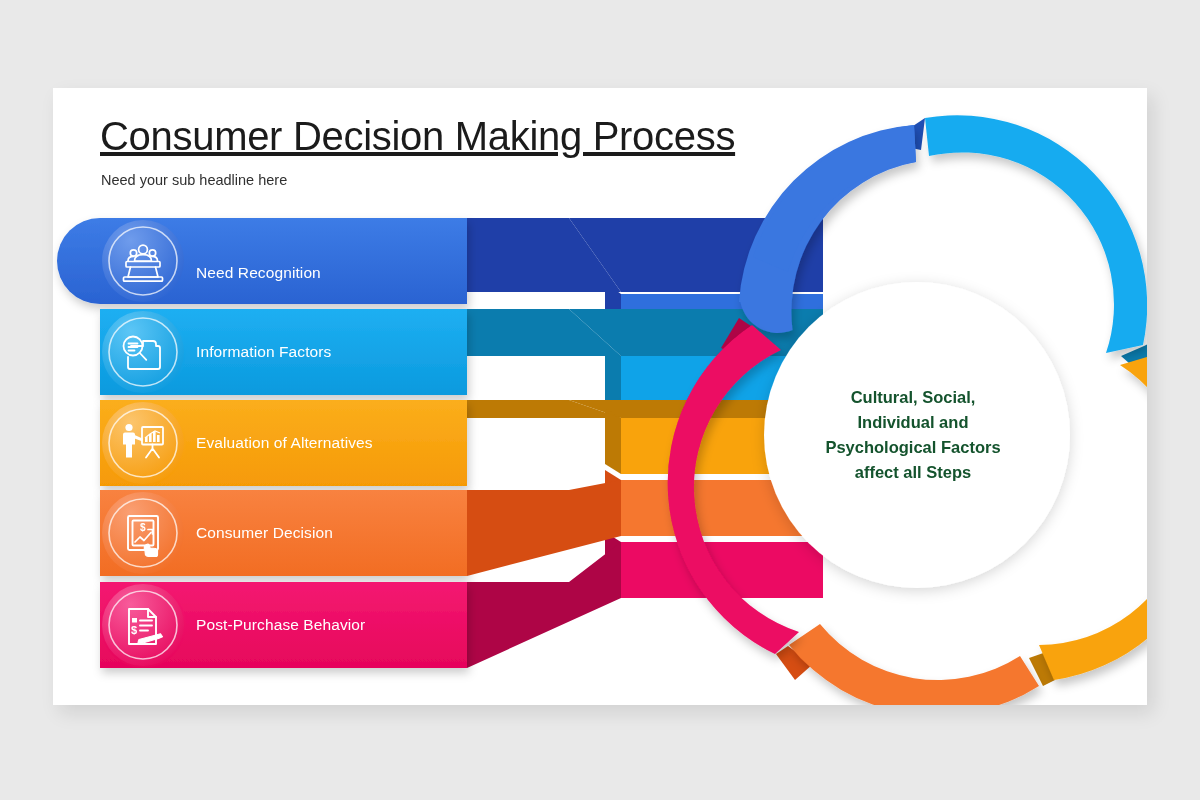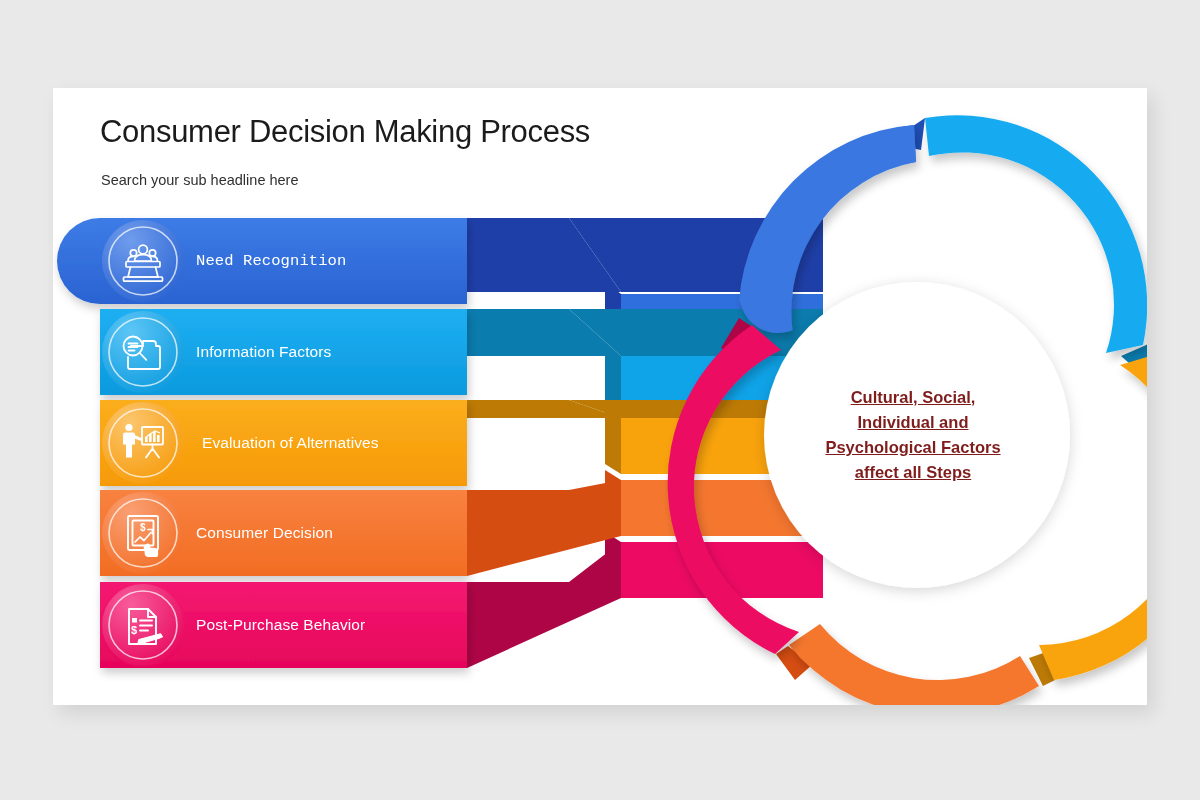--- a/index.html
+++ b/index.html
@@ -31,25 +31,26 @@
     background: #ffffff;
     box-shadow: 6px 8px 18px rgba(0,0,0,0.10);
     overflow: hidden;
   }
 
   
   #page-title {
     position: absolute;
     left: 47px;
     top: 26px;
-    font-size: 31px;
+    font-size: 40px;
     font-weight: 400;
     color: #1b1b1b;
     letter-spacing: -0.3px;
     white-space: nowrap;
+    text-decoration: underline;
   }
   #page-subtitle {
     position: absolute;
     left: 48px;
     top: 84px;
     font-size: 14.5px;
     font-weight: 400;
     color: #303030;
     white-space: nowrap;
   }
@@ -79,37 +80,36 @@
     line-height: 20px;
   }
 
   
   #center-text {
     position: absolute;
     left: 740px;
     top: 297px;
     width: 240px;
     text-align: center;
-    color: #7f1d1d;
+    color: #14532d;
     font-size: 16.5px;
     font-weight: bold;
     line-height: 25px;
     white-space: pre-line;
-    text-decoration: underline;
   }
 </style>
 </head>
 <body>
 
 <div id="stage">
 
   <div id="slide">
 
     <div id="page-title">Consumer Decision Making Process</div>
-    <div id="page-subtitle">Search your sub headline here</div>
+    <div id="page-subtitle">Need your sub headline here</div>
 
     <div id="diagram">
       <svg width="1094" height="617" viewBox="0 0 1094 617" xmlns="http://www.w3.org/2000/svg">
         <defs>
 
           <linearGradient id="g0" x1="0" y1="0" x2="0" y2="1">
             <stop offset="0%" stop-color="#3d7ce6"></stop>
               <stop offset="100%" stop-color="#2a63d2"></stop>
           </linearGradient>
           <linearGradient id="g1" x1="0" y1="0" x2="0" y2="1">
@@ -353,23 +353,23 @@
             <path d="M 722,566
                      A 190,190 0 0 1 699,237
                      L 728,262
                      A 152,152 0 0 0 746,544 Z" fill="#ec0a63" filter="url(#ringshadow)"></path>
           </g>
 
           <circle cx="864" cy="347" r="153" fill="#ffffff" filter="url(#circshadow)"></circle>
         </g>
       </svg>
 
-      <div class="bar-label" style="top:163px;font-family:Liberation Mono, monospace;">Need Recognition</div>
+      <div class="bar-label" style="top:175px;">Need Recognition</div>
       <div class="bar-label" style="top:254px;">Information Factors</div>
-      <div class="bar-label" style="top:345px;margin-left:6px;">Evaluation of Alternatives</div>
+      <div class="bar-label" style="top:345px;">Evaluation of Alternatives</div>
       <div class="bar-label" style="top:435px;">Consumer Decision</div>
       <div class="bar-label" style="top:527px;text-align:right;">Post-Purchase Behavior</div>
 
       <div id="center-text">Cultural, Social,
 Individual and
 Psychological Factors
 affect all Steps</div>
     </div>
 
   </div>

